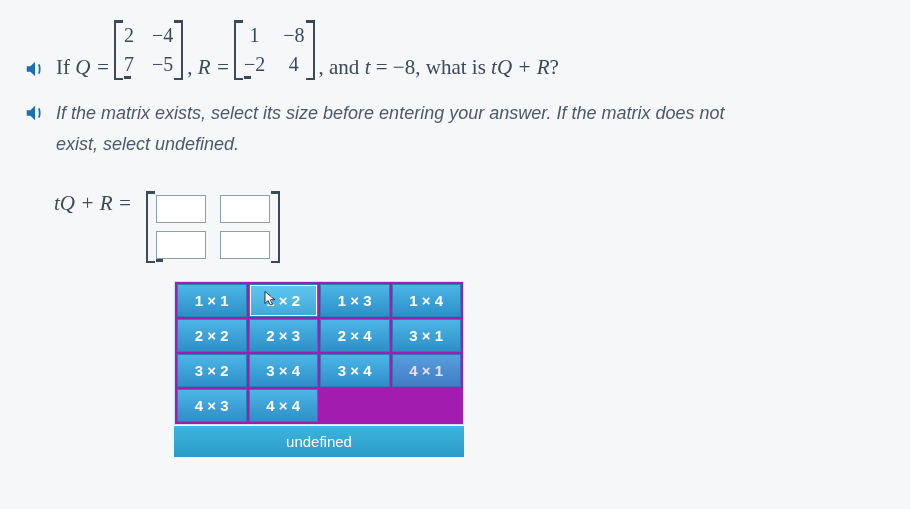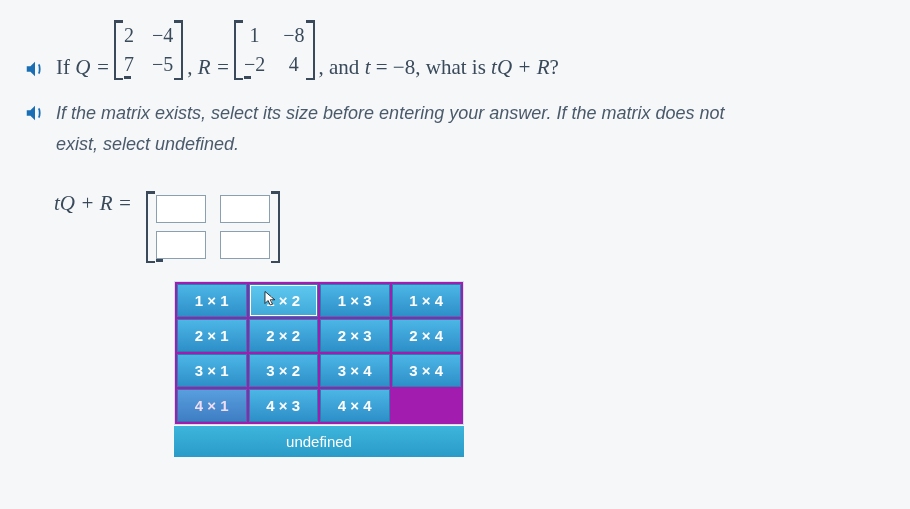--- a/index.html
+++ b/index.html
@@ -217,21 +217,20 @@
     <div class="sizebtn">1 × 1</div>
     <div class="sizebtn sel">
       <span>1 × 2</span>
       <svg class="cursor" viewBox="0 0 24 24">
           <path fill="#fff" stroke="#000" stroke-width="1" d="M4 2l0 16 4-4 3 6 3-1-3-6 6 0z"></path>
         </svg>
     </div>
     <div class="sizebtn">1 × 3</div>
     <div class="sizebtn">1 × 4</div>
 
-    <div class="sizebtn">2 × 1</div>
     <div class="sizebtn">2 × 2</div>
     <div class="sizebtn">2 × 3</div>
     <div class="sizebtn">2 × 4</div>
 
     <div class="sizebtn">3 × 1</div>
     <div class="sizebtn">3 × 2</div>
     <div class="sizebtn">3 × 4</div>
     <div class="sizebtn">3 × 4</div>
 
     <div class="sizebtn faded">4 × 1</div>

